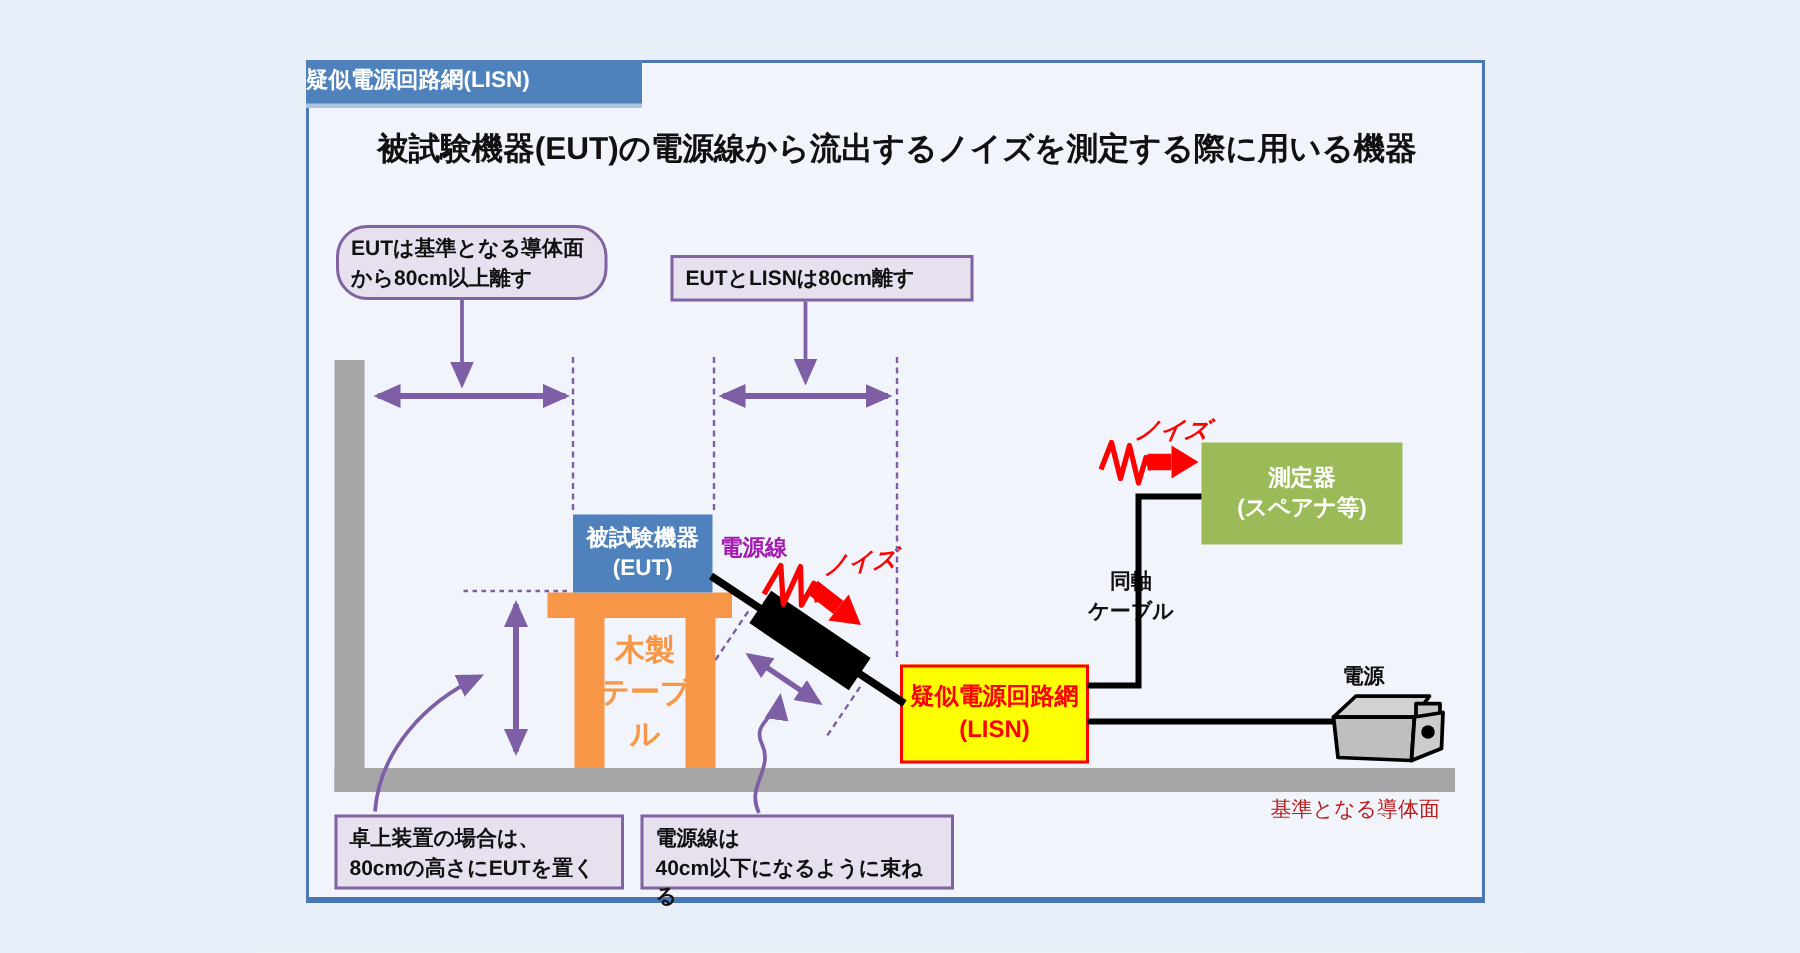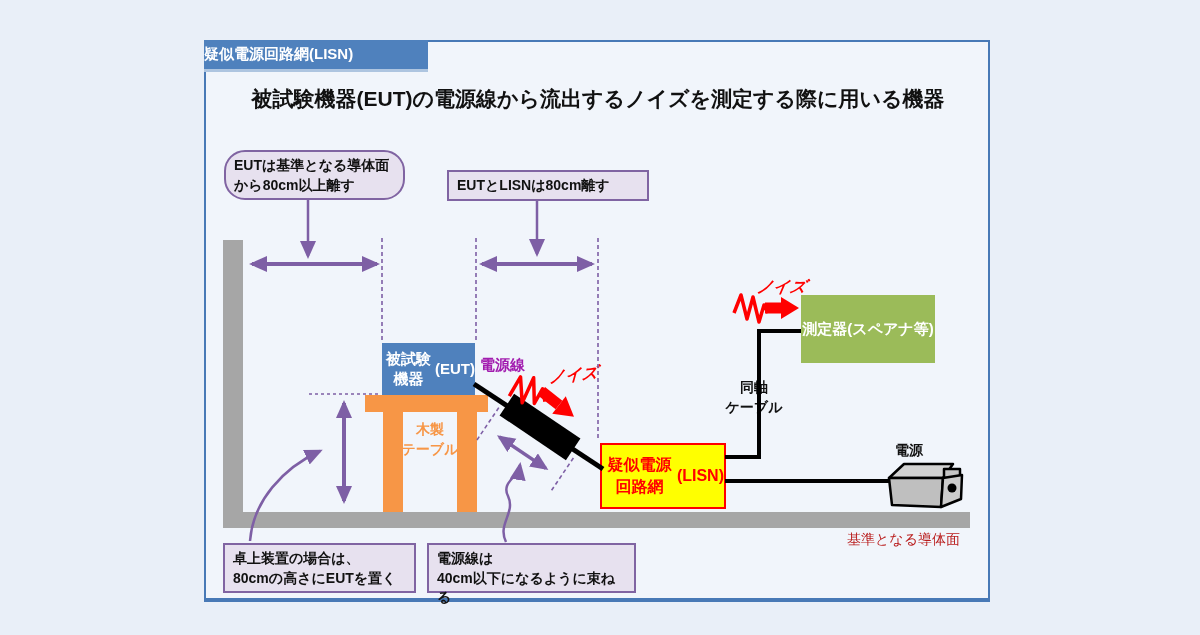--- a/index.html
+++ b/index.html
@@ -23,29 +23,29 @@
     left:210px;top:85px;width:776px;text-align:center;
     font-weight:bold;font-size:21px;color:#111;
   }
   .graybar{background:#A6A6A6;}
   .callout{
     background:#E7E1EF;border:2px solid #8064A2;
     font-weight:bold;font-size:14px;line-height:1.4;color:#111;
     padding:4px 8px;
   }
   .node{
-    display:flex;flex-direction:row;align-items:center;justify-content:center;
+    display:flex;flex-direction:column;align-items:center;justify-content:center;
     font-weight:bold;text-align:center;line-height:1.35;
   }
   .eut{left:382px;top:343px;width:93px;height:52px;background:#4F81BD;color:#fff;font-size:15px;}
   .lisn{left:600px;top:443px;width:126px;height:66px;background:#FFFF00;border:2.5px solid #FF0000;color:#FF0000;font-size:16px;}
   .meter{left:801px;top:295px;width:134px;height:68px;background:#9BBB59;color:#fff;font-size:15px;}
   .tbl-top{left:365px;top:395px;width:123px;height:17px;background:#F79646;}
   .tbl-leg{top:412px;width:20px;height:100px;background:#F79646;}
-  .tbl-label{left:390px;top:420px;width:80px;text-align:center;color:#F79646;font-weight:bold;font-size:14px;line-height:1.4;}
+  .tbl-label{left:390px;top:420px;width:80px;text-align:center;color:#F79646;font-weight:bold;font-size:20px;line-height:1.4;}
   .plain-label{font-weight:bold;font-size:15px;color:#a21caf;}
   .small-label{font-weight:bold;font-size:14px;color:#111;}
   .noise{color:#FF0000;font-weight:bold;font-size:16px;font-style:italic;}
   .ground-label{left:847px;top:531px;font-weight:normal;font-size:14px;color:#b91c1c;}
   svg.overlay{position:absolute;left:0;top:0;pointer-events:none;}
 </style>
 </head>
 <body>
 
 <div class="stage">

